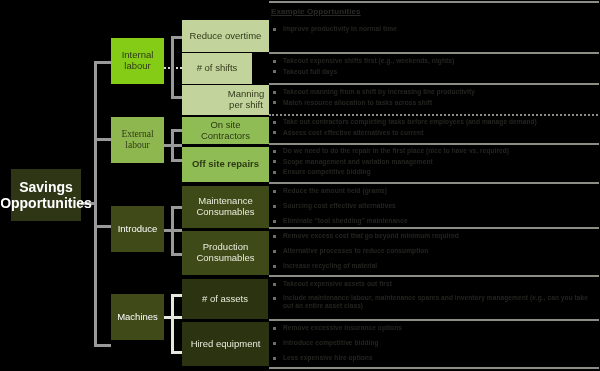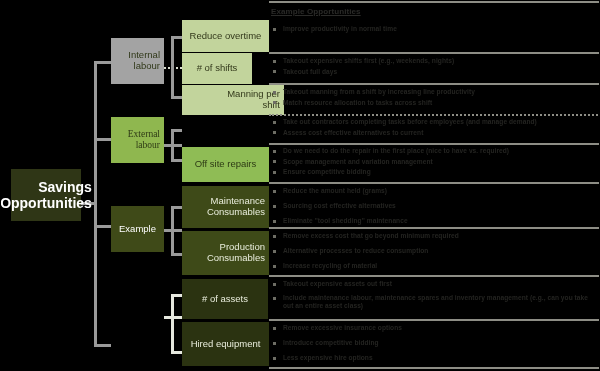--- a/index.html
+++ b/index.html
@@ -12,31 +12,31 @@
   
   .lineh{position:absolute;height:3px;background:#9a9a9a;}
   .linev{position:absolute;width:3px;background:#9a9a9a;}
   .lineh.pale{background:#e6e8df;}
   .linev.pale{background:#e6e8df;}
   .lineh.dash{background:none;border-top:2px dotted #d9dccf;height:0;}
 
   
   .box{
     position:absolute;display:flex;align-items:center;justify-content:center;
-    text-align:right;line-height:1.15;box-sizing:border-box;padding:2px 4px;
+    text-align:center;line-height:1.15;box-sizing:border-box;padding:2px 4px;
   }
   .box span{display:block;}
 
   .root{
     background:#2f3616;color:#ffffff;font-weight:bold;font-size:14px;
   }
   .cat{
     background:#3f4a18;color:#ffffff;font-size:9.5px;
   }
-  .cat.light{background:#a3a3a3;color:#31391a;}
+  .cat.light{background:#84cc16;color:#31391a;}
   .cat.mid{background:#8fb74f;color:#2e3a15;font-family:Liberation Serif, serif;}
 
   .leaf{font-size:9.5px;}
   .leaf.l1{background:#c2d49c;color:#33391b;}
   .leaf.l2{background:#8fbc55;color:#2d3a14;}
   .leaf.l3{background:#3e4a18;color:#e9eddc;}
   .leaf.l4{background:#2b3311;color:#e9eddc;}
 
   
   #ops{position:absolute;left:268px;top:0;width:332px;height:371px;}
@@ -95,33 +95,39 @@
     <span>Savings Opportunities</span>
   </div>
 
   <div class="box cat light" style="left:110px;top:37px;width:53px;height:46px;">
     <span>Internal labour</span>
   </div>
   <div class="box cat mid" style="left:110px;top:116px;width:53px;height:46px;">
     <span>External labour</span>
   </div>
   <div class="box cat" style="left:110px;top:205px;width:53px;height:46px;">
-    <span>Example</span>
+    <span>Introduce</span>
+  </div>
+  <div class="box cat" style="left:110px;top:293px;width:53px;height:46px;">
+    <span>Machines</span>
   </div>
 
   <div class="box leaf l1" style="left:181px;top:19px;width:87px;height:32px;">
     <span>Reduce overtime</span>
   </div>
   <div class="box leaf l1" style="left:181px;top:52px;width:70px;height:31px;">
     <span># of shifts</span>
   </div>
-  <div class="box leaf l1" style="left:181px;top:84px;width:102px;height:30px;padding-left:45px;">
+  <div class="box leaf l1" style="left:181px;top:84px;width:87px;height:30px;padding-left:45px;">
     <span>Manning per shift</span>
   </div>
-  <div class="box leaf l2" style="left:181px;top:146px;width:87px;height:35px;">
+  <div class="box leaf l2" style="left:181px;top:116px;width:87px;height:27px;">
+    <span>On site Contractors</span>
+  </div>
+  <div class="box leaf l2" style="left:181px;top:146px;width:87px;height:35px;font-weight:bold;">
     <span>Off site repairs</span>
   </div>
   <div class="box leaf l3" style="left:181px;top:185px;width:87px;height:42px;">
     <span>Maintenance Consumables</span>
   </div>
   <div class="box leaf l3" style="left:181px;top:230px;width:87px;height:44px;">
     <span>Production Consumables</span>
   </div>
   <div class="box leaf l4" style="left:181px;top:278px;width:86px;height:40px;">
     <span># of assets</span>

